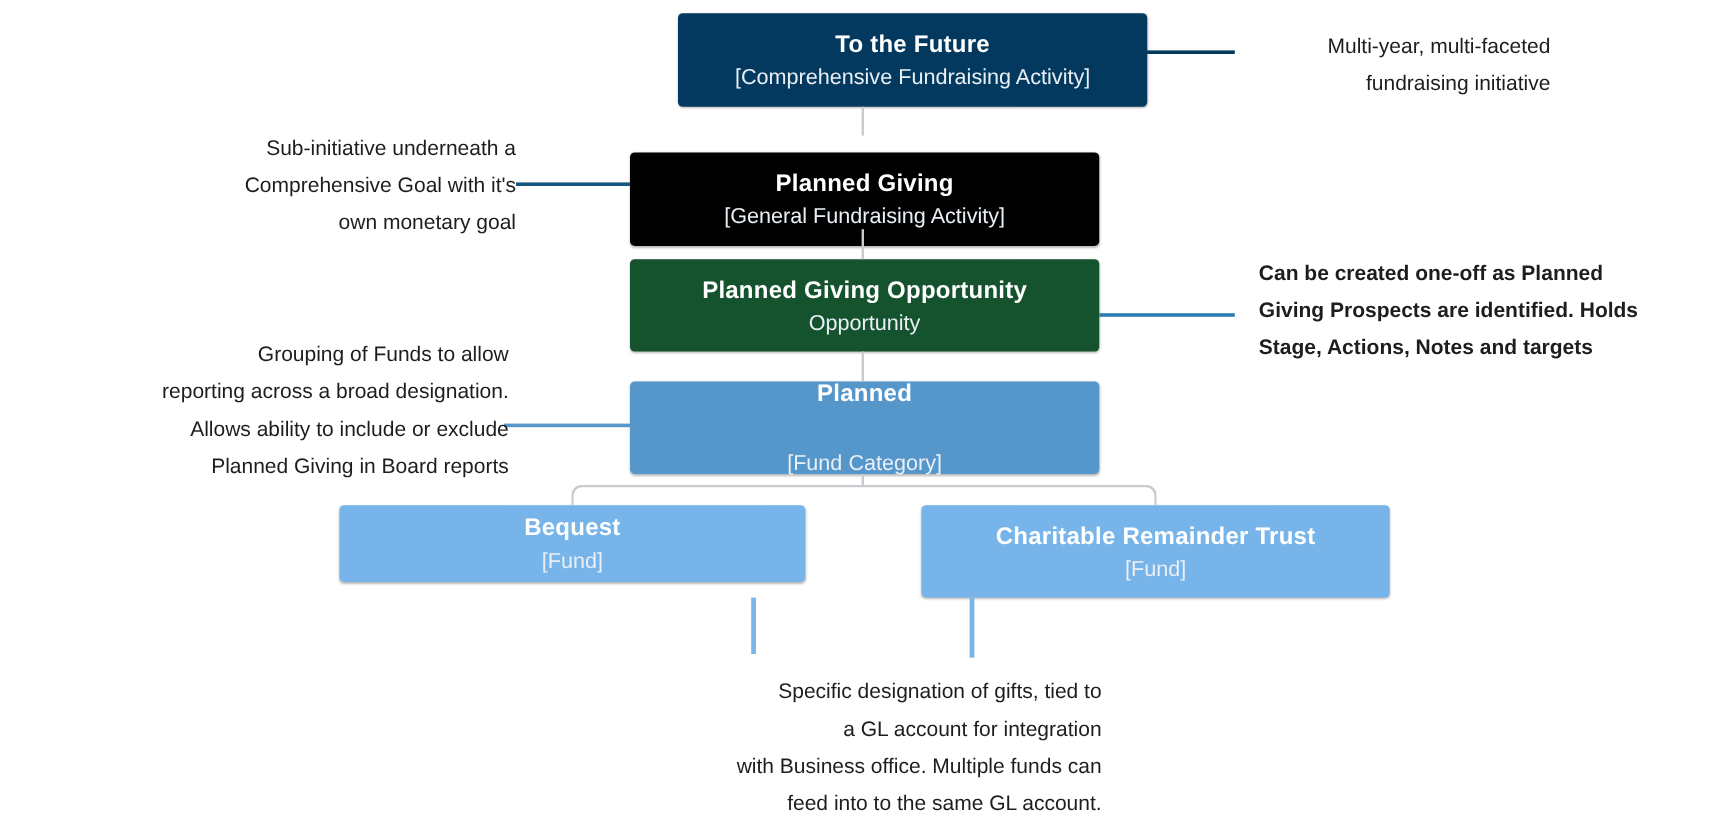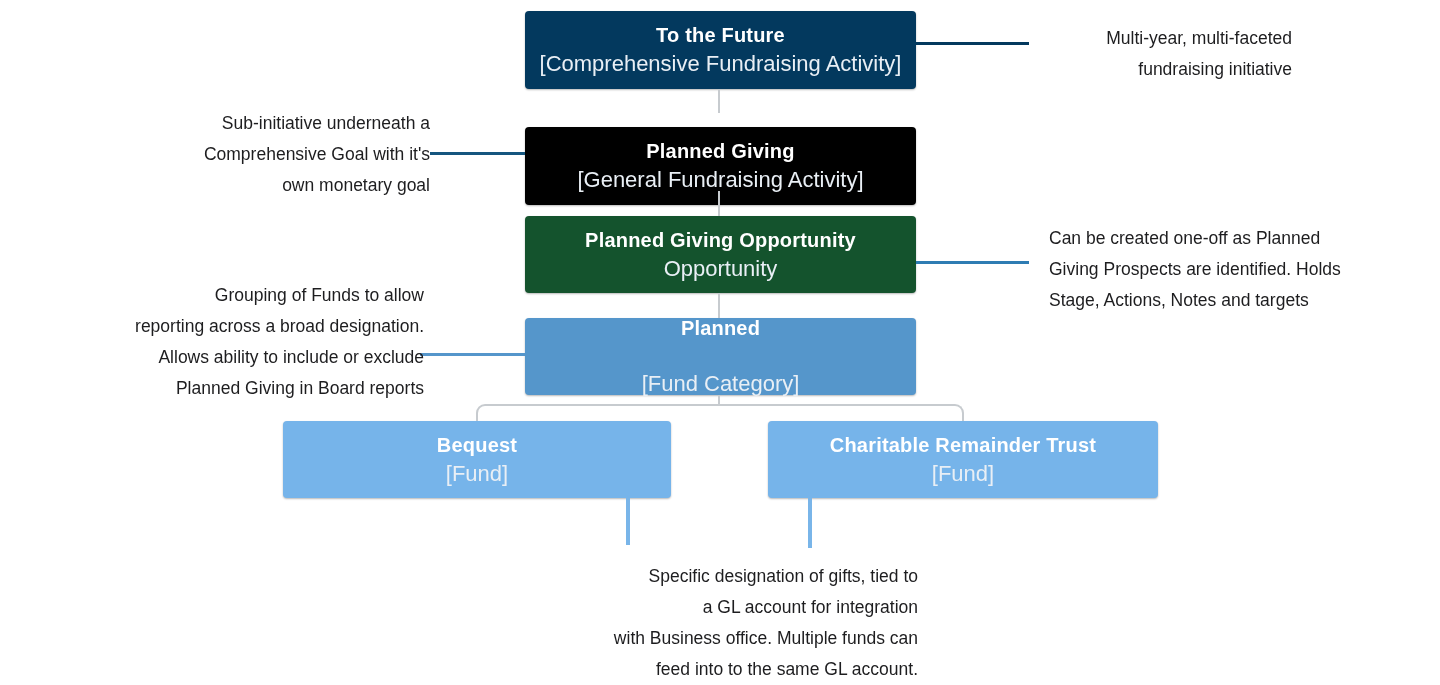--- a/index.html
+++ b/index.html
@@ -18,21 +18,21 @@
     display:flex;flex-direction:column;align-items:center;justify-content:center;
     gap:8px;
     box-shadow:0 1px 2px rgba(0,0,0,0.28);
     box-sizing:border-box;
   }
   .node-title{
     font-size:20px;font-weight:700;letter-spacing:.2px;line-height:1;
     white-space:nowrap;
   }
   .node-subtitle{
-    font-size:22px;font-weight:400;color:#e9eff5;line-height:1;
+    font-size:18px;font-weight:400;color:#e9eff5;line-height:1;
     white-space:nowrap;
   }
   .note{
     position:absolute;
     font-size:17.5px;line-height:31px;color:#1d1d1f;
     white-space:pre-line;
   }
   .note.center{text-align:right;}
   .note.left{text-align:left;}
   .vline{position:absolute;width:2px;}
@@ -45,41 +45,41 @@
     box-sizing:border-box;
     background:transparent;
   }
   .drop{position:absolute;width:4px;}
 </style>
 </head>
 <body>
 
 <div id="canvas">
 
-  <div class="node" style="top: 11px; background: rgb(3, 57, 94);">
+  <div class="node" style="top: 11px; background: rgb(3, 57, 94); margin-left: 40px;">
     <div class="node-title">To the Future</div>
     <div class="node-subtitle">[Comprehensive Fundraising Activity]</div>
   </div>
 
   <div class="node" style="top: 127px; background: #000000;">
     <div class="node-title">Planned Giving</div>
     <div class="node-subtitle">[General Fundraising Activity]</div>
   </div>
 
   <div class="node" style="top: 216px; height: 77px; background: #14532d;">
     <div class="node-title">Planned Giving Opportunity</div>
     <div class="node-subtitle">Opportunity</div>
   </div>
 
   <div class="node" style="top: 318px; height: 77px; background: rgb(85, 150, 203); justify-content: space-between;">
     <div class="node-title">Planned</div>
     <div class="node-subtitle">[Fund Category]</div>
   </div>
 
-  <div class="node" style="left: 283px; top: 421px; width: 388px; height: 77px; background: rgb(118, 180, 234);">
+  <div class="node" style="left: 283px; top: 421px; width: 388px; height: 64px; background: rgb(118, 180, 234);">
     <div class="node-title">Bequest</div>
     <div class="node-subtitle">[Fund]</div>
   </div>
 
   <div class="node" style="left: 768px; top: 421px; width: 390px; height: 77px; background: rgb(118, 180, 234);">
     <div class="node-title">Charitable Remainder Trust</div>
     <div class="node-subtitle">[Fund]</div>
   </div>
 
   <div class="vline" style="left: 718px; top: 89px; height: 24px; background: rgb(199, 203, 207);"></div>
@@ -95,21 +95,21 @@
   <div class="hline" style="left: 420px; top: 353px; width: 105px; background: rgb(85, 150, 203);"></div>
 
   <div class="drop" style="left: 626px; top: 498px; height: 47px; background: rgb(121, 181, 233);"></div>
   <div class="drop" style="left: 808px; top: 498px; height: 50px; background: rgb(121, 181, 233);"></div>
 
   <div class="note center" style="left:1042px;top:23px;width:250px;">Multi-year, multi-faceted
 fundraising initiative</div>
   <div class="note center" style="left:125px;top:108px;width:305px;">Sub-initiative underneath a
 Comprehensive Goal with it's
 own monetary goal</div>
-  <div class="note left" style="left:1049px;top:223px;width:345px;">Can be created one-off as Planned
+  <div class="note left" style="left:1049px;top:212px;width:345px;font-weight:bold;">Can be created one-off as Planned
 Giving Prospects are identified. Holds
 Stage, Actions, Notes and targets</div>
   <div class="note center" style="left:78px;top:280px;width:346px;">Grouping of Funds to allow
 reporting across a broad designation.
 Allows ability to include or exclude
 Planned Giving in Board reports</div>
   <div class="note center" style="left:518px;top:561px;width:400px;">Specific designation of gifts, tied to
 a GL account for integration
 with Business office. Multiple funds can
 feed into to the same GL account.</div>

